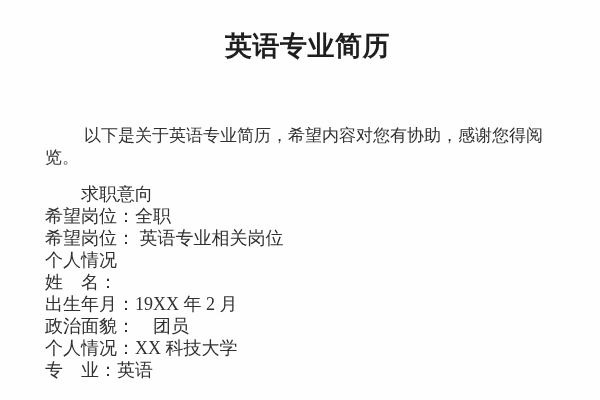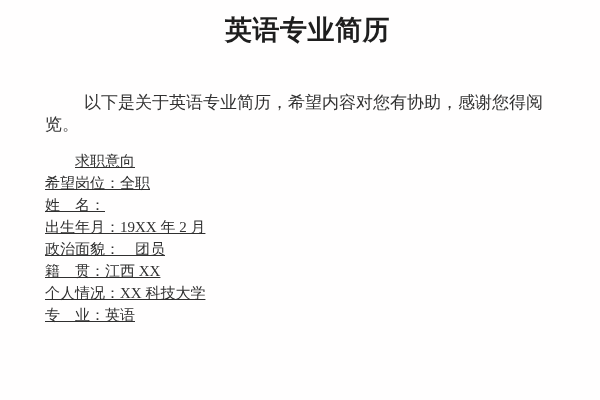--- a/index.html
+++ b/index.html
@@ -11,66 +11,66 @@
     height: 400px;
     background: #fffefe;
     overflow: hidden;
     font-family: "Liberation Serif", "DejaVu Serif", serif;
     color: #303030;
   }
   .doc {
     width: 600px;
     height: 400px;
     box-sizing: border-box;
-    padding: 0 30px 0 45px;
+    padding: 16px 30px 0 45px;
   }
   .doc-title {
     margin: 0;
     padding-top: 12px;
     font-size: 27px;
     line-height: 36px;
     font-weight: bold;
     text-align: center;
     color: #1e1e1e;
     letter-spacing: 0.5px;
   }
   .intro {
-    margin: 44px 0 0 0;
+    margin: 61px 0 0 0;
     font-size: 17px;
     line-height: 22px;
     text-indent: 2.3em;
     white-space: pre-wrap;
   }
   .lines {
     margin-top: 14px;
   }
   .line {
-    font-size: 15px;
+    font-size: 18px;
     line-height: 22px;
     white-space: pre-wrap;
-    text-decoration: underline;
   }
   .line.indent {
     text-indent: 2em;
   }
 </style>
 </head>
 <body>
 
 <div class="doc">
 
   <h1 class="doc-title">英语专业简历</h1>
 
   <p class="intro">以下是关于英语专业简历，希望内容对您有协助，感谢您得阅览。</p>
 
   <div class="lines">
     <div class="line indent">求职意向</div>
     <div class="line">希望岗位：全职</div>
+    <div class="line">希望岗位： 英语专业相关岗位</div>
+    <div class="line">个人情况</div>
     <div class="line">姓　名：</div>
     <div class="line">出生年月：19XX 年 2 月</div>
     <div class="line">政治面貌：　团员</div>
-    <div class="line">籍　贯：江西 XX</div>
     <div class="line">个人情况：XX 科技大学</div>
     <div class="line">专　业：英语</div>
 
   </div>
 
 </div>
 
 </body></html>

